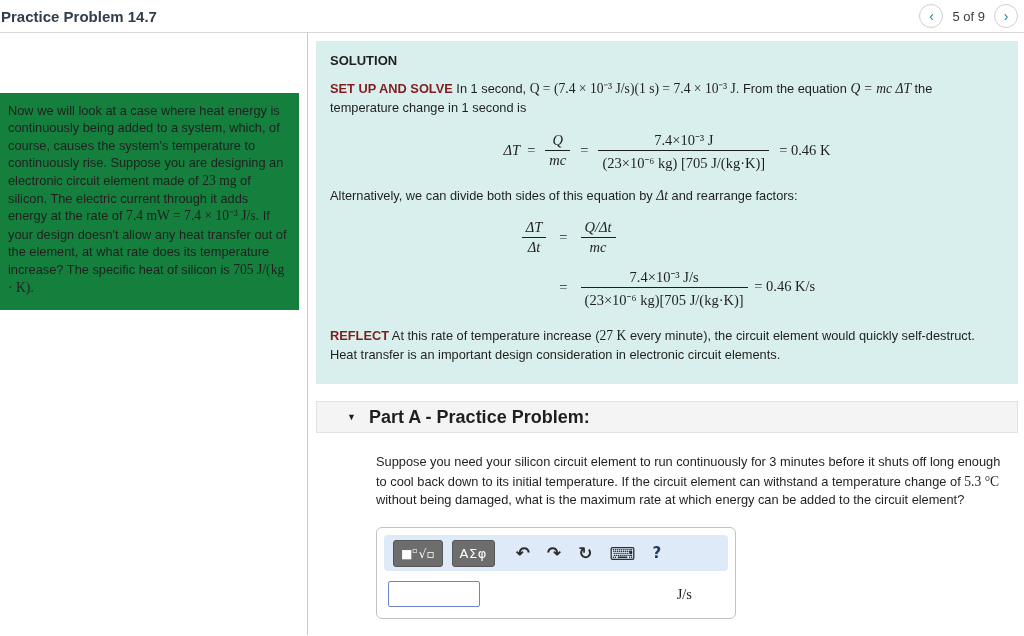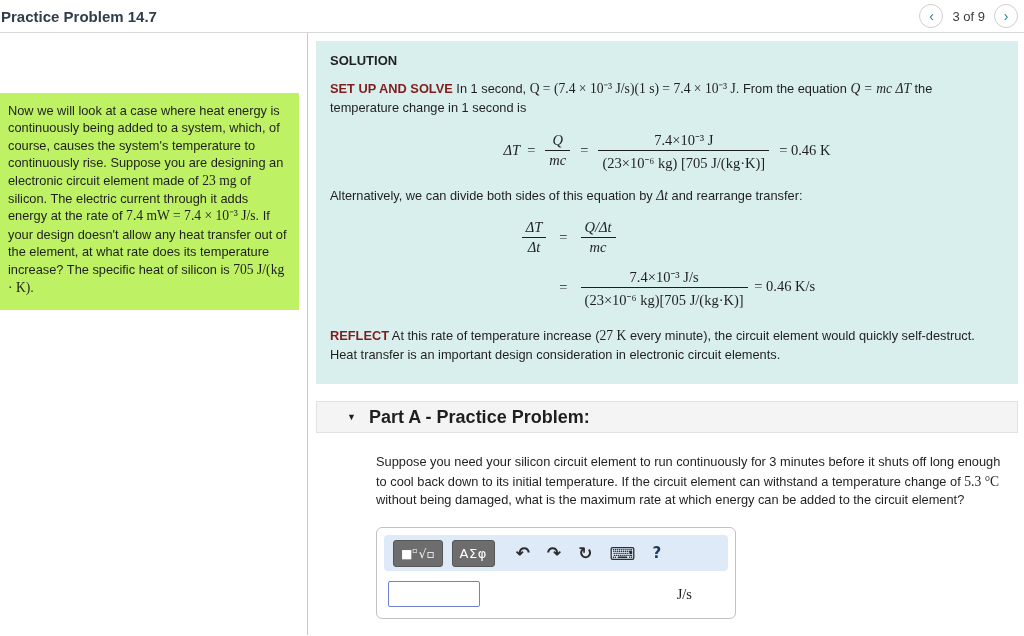--- a/index.html
+++ b/index.html
@@ -20,21 +20,21 @@
   .pager { display:flex; align-items:center; gap:9px; font-size:13px; color:#3c3c3c; }
   .pager-btn {
     width:24px; height:24px; border-radius:50%;
     border:1px solid #cfcfcf; background:#fff; color:#1a7f93;
     font-size:14px; line-height:20px; cursor:pointer; padding:0;
   }
   
   .content { display:flex; height:602px; }
   .left-col { width:308px; border-right:1px solid #c9c9c9; padding-top:60px; }
   .problem-box {
-    background:#bef264; margin-right:8px; padding:9px 10px 12px 8px;
+    background:#15803d; margin-right:8px; padding:9px 10px 12px 8px;
     line-height:1.36; color:#1f1f1f;
   }
   .right-col { flex:1; padding:8px 6px 3px 8px; }
   
   .solution-box { background:#d9efed; padding:12px 14px 14px 14px; color:#1f1f1f; }
   .sol-heading { font-weight:bold; font-size:13px; margin-bottom:11px; }
   .sol-para { margin:0 0 6px 0; line-height:1.45; }
   .red-label { color:#7f1d1d; font-weight:bold; }
   .math { font-family:"Liberation Serif", serif; font-size:13.6px; }
   .mi { font-style:italic; }
@@ -97,21 +97,21 @@
   }
   .unit { font-family:"Liberation Serif", serif; font-size:14.5px; color:#1f1f1f; }
 </style>
 </head>
 <body>
 
 <div class="header">
   <h1 class="page-title">Practice Problem 14.7</h1>
   <div class="pager">
     <button class="pager-btn"><span>‹</span></button>
-    <span>3 of 9</span>
+    <span>5 of 9</span>
     <button class="pager-btn"><span>›</span></button>
   </div>
 </div>
 
 <div class="content">
 
   <div class="left-col">
     <div class="problem-box">
       <span>Now we will look at a case where heat energy is continuously being added to a system, which, of course, causes the system's temperature to continuously rise. Suppose you are designing an electronic circuit element made of </span><span class="math">23 mg</span><span> of silicon. The electric current through it adds energy at the rate of </span><span class="math">7.4 mW = 7.4 × 10⁻³ J/s</span><span>. If your design doesn't allow any heat transfer out of the element, at what rate does its temperature increase? The specific heat of silicon is </span><span class="math">705 J/(kg · K)</span><span>.</span>
     </div>
@@ -135,21 +135,21 @@
         </span>
         <span>=</span>
         <span class="frac">
           <span class="num">7.4×10⁻³ J</span>
           <span class="den">(23×10⁻⁶ kg) [705 J/(kg·K)]</span>
         </span>
         <span>= 0.46 K</span>
       </div>
 
       <p class="sol-para">
-        <span>Alternatively, we can divide both sides of this equation by </span><span class="math mi">Δt</span><span> and rearrange transfer:</span>
+        <span>Alternatively, we can divide both sides of this equation by </span><span class="math mi">Δt</span><span> and rearrange factors:</span>
       </p>
 
       <div class="eq2">
         <div class="row">
           <span class="cell lhs">
             <span class="frac">
               <span class="num mi">ΔT</span>
               <span class="den mi">Δt</span>
             </span>
           </span>

